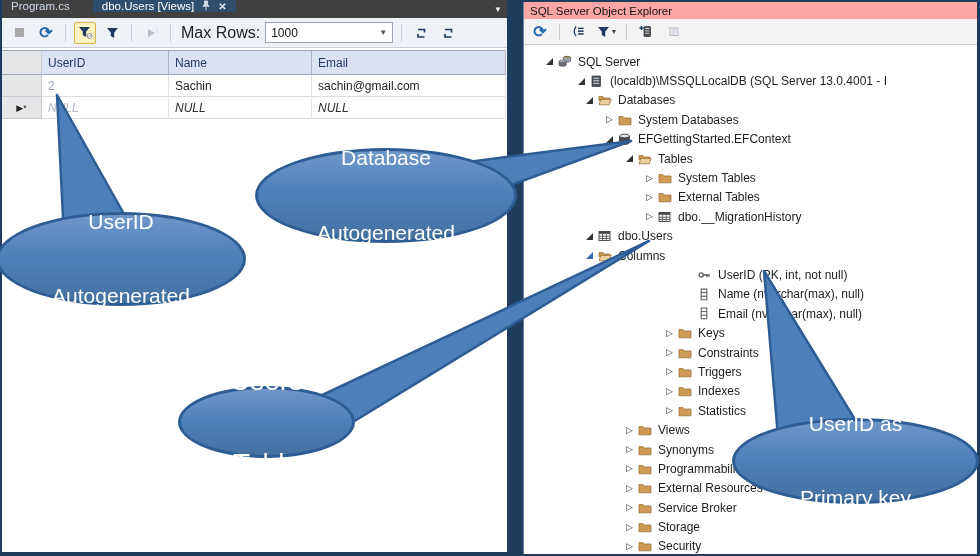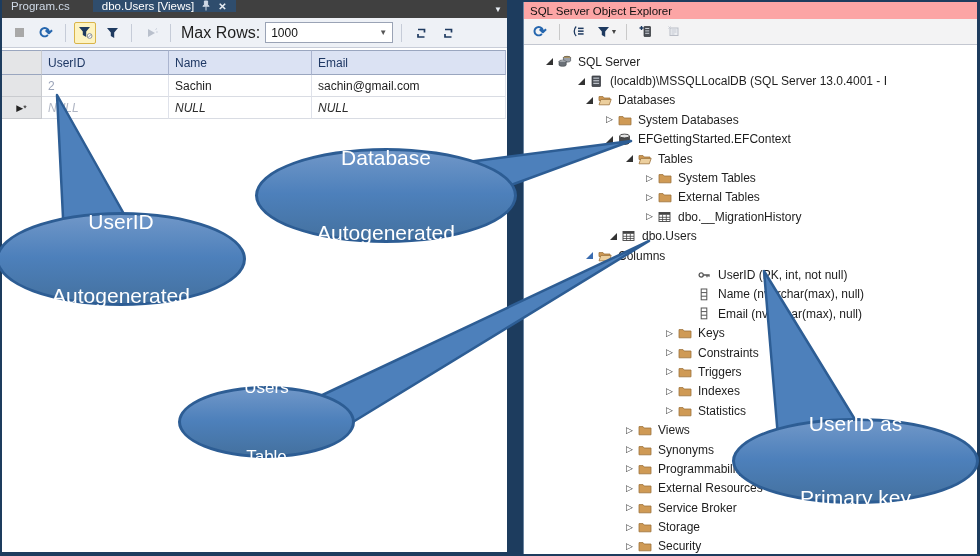--- a/index.html
+++ b/index.html
@@ -53,21 +53,21 @@
   .ticon { width:15px; height:13px; margin-right:5px; display:inline-flex; align-items:center; flex:0 0 15px; }
 
   
   .tails { position:absolute; left:0; top:0; width:980px; height:556px; z-index:40; pointer-events:none; }
   .callout { position:absolute; z-index:50; border:3px solid #2d5d94; border-radius:50%;
              background:linear-gradient(180deg,#7097c8 0%, #4d80bb 48%, #44719f 100%);
              color:#ffffff; display:flex; flex-direction:column; align-items:center; justify-content:center;
              text-align:left; line-height:1.25;gap:48px; }
   .co-1 { left:-4px; top:212px; width:250px; height:94px; font-size:21px; }
   .co-2 { left:255px; top:148px; width:262px; height:95px; font-size:21px; }
-  .co-3 { left:178px; top:386px; width:177px; height:72px; font-size:17px; }
+  .co-3 { left:178px; top:386px; width:177px; height:72px; font-size:28px; }
   .co-4 { left:732px; top:418px; width:247px; height:86px; font-size:21px; }
 </style>
 </head>
 <body>
 
 <div class="stage">
 
   <div class="left-panel">
     <div class="tabbar">
       <div class="tab">
@@ -297,21 +297,21 @@
           </span>
           <span class="ticon">
             <svg width="13" height="12" viewBox="0 0 13 12">
               <rect x="1" y="1.5" width="11" height="9" fill="#fff" stroke="#444" stroke-width="0.9"></rect>
               <rect x="1" y="1.5" width="11" height="2.3" fill="#444"></rect>
               <path d="M4.6 3.8v6.7M8.3 3.8v6.7M1 6.3h11M1 8.5h11" stroke="#444" stroke-width="0.8"></path>
             </svg>
           </span>
           <span>dbo.__MigrationHistory</span>
         </div>
-        <div class="trow" style="padding-left: 84px;">
+        <div class="trow" style="padding-left: 60px;">
           <span class="arr">
             <span class="arr-exp"></span>
           </span>
           <span class="ticon">
             <svg width="13" height="12" viewBox="0 0 13 12">
               <rect x="1" y="1.5" width="11" height="9" fill="#fff" stroke="#444" stroke-width="0.9"></rect>
               <rect x="1" y="1.5" width="11" height="2.3" fill="#444"></rect>
               <path d="M4.6 3.8v6.7M8.3 3.8v6.7M1 6.3h11M1 8.5h11" stroke="#444" stroke-width="0.8"></path>
             </svg>
           </span>

